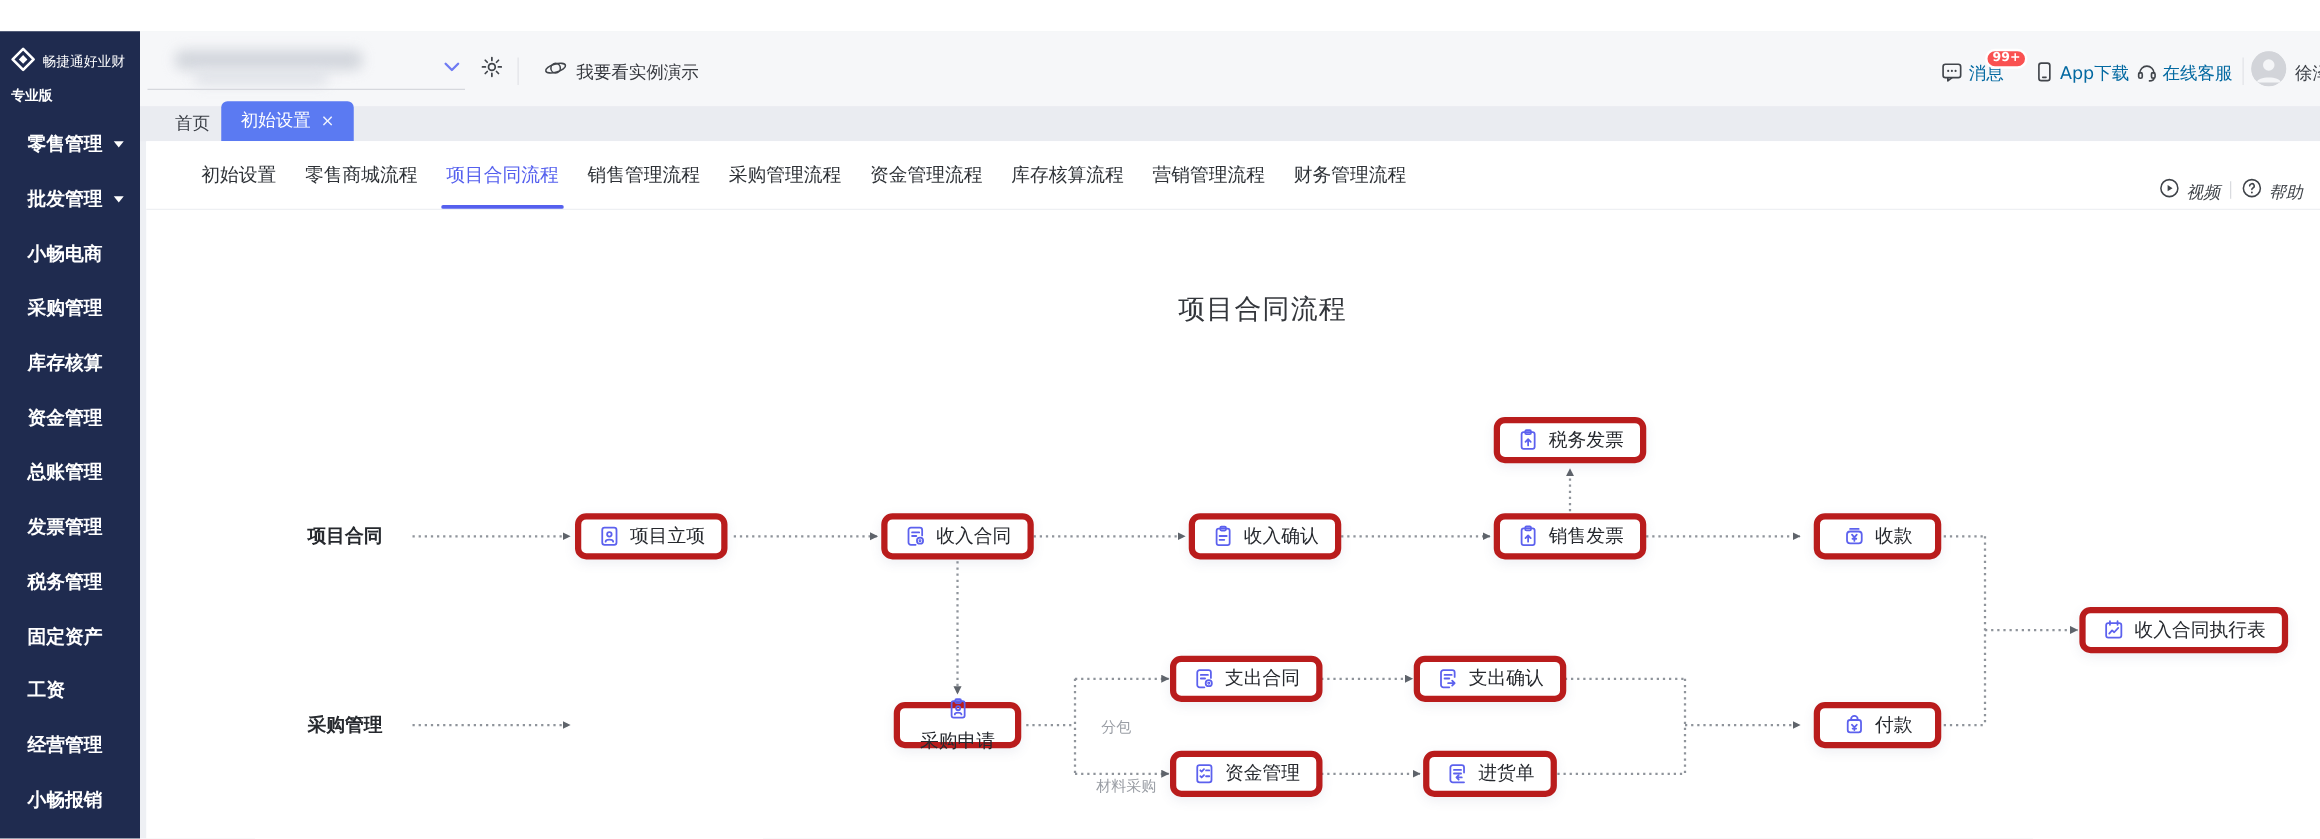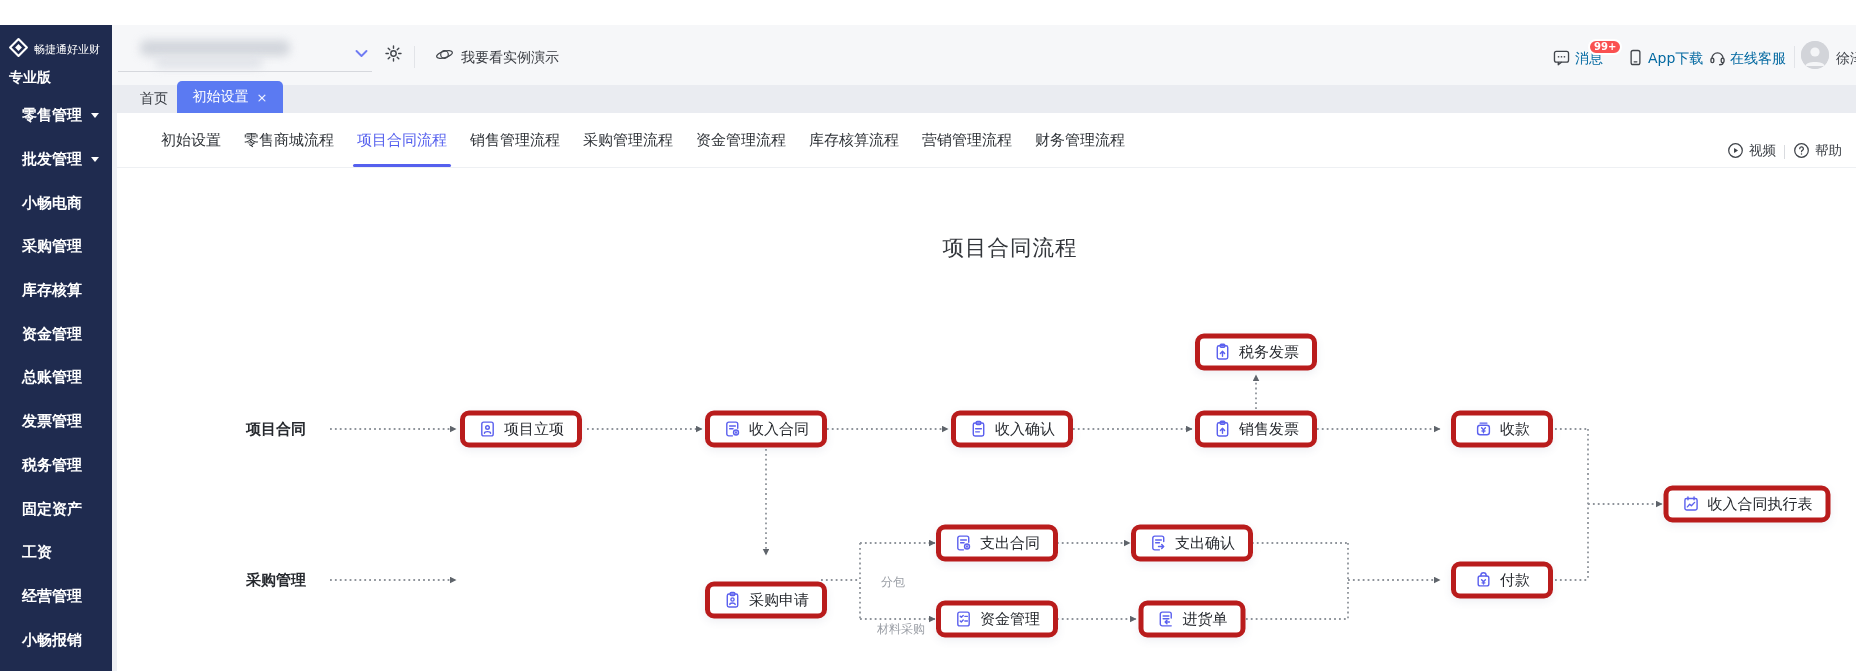--- a/index.html
+++ b/index.html
@@ -33,40 +33,40 @@
     align-items:center; font-size:14px; color:#3a3e45; cursor:default; }
   .active-win-tab { position:absolute; left:65px; top:-4px; width:106px; height:32px; background:#5b7af2;
     border-radius:5px 5px 0 0; color:#fff; font-size:14px; display:flex; align-items:center;
     justify-content:center; gap:8px; }
   .active-win-tab .close { font-size:13px; opacity:.92; cursor:pointer; line-height:1; }
 
   
   .sidebar { position:absolute; left:0; top:25px; width:112px; bottom:0; background:#1f2b4f; color:#fff; }
   .brand-row { display:flex; align-items:center; gap:5px; padding:12px 0 0 8px; }
   .brand-name { font-size:11px; font-weight:normal; white-space:nowrap; overflow:hidden; }
-  .edition { font-size:14px; font-weight:bold; padding:7px 0 0 9px; }
+  .edition { font-size:11px; font-weight:bold; padding:7px 0 0 9px; }
   .side-list { position:absolute; top:69px; left:0; right:0; list-style:none; }
   .side-list li { height:43.7px; display:flex; align-items:center; padding:0 13px 0 22px;
     font-size:15px; font-weight:600; cursor:pointer; }
   .caret { width:0; height:0; border-left:4.5px solid transparent; border-right:4.5px solid transparent;
     border-top:5px solid #ffffff; margin-left:auto; }
 
   
   .card { position:absolute; left:117px; top:113px; right:0; bottom:0; background:#fff; }
   .ptabs { position:absolute; left:117px; top:113px; right:0; height:55px; background:#fff;
     border-bottom:1px solid #eef0f3; display:flex; align-items:stretch; padding-left:44px; gap:23px; }
   .ptab { position:relative; display:flex; align-items:center; font-size:15px; color:#2e3237;
     cursor:pointer; white-space:nowrap; }
   .ptab.active { color:#5560ee; font-weight:500; }
   .ptab.active::after { content:""; position:absolute; left:-4px; right:-4px; bottom:0; height:3px;
     border-radius:2px; background:#5560ee; }
   .page-actions { position:absolute; right:0; top:142px; height:20px; display:flex; align-items:center;
     font-size:13.5px; color:#3f4349; }
   .page-actions .sep { width:1px; height:14px; background:#d9dbdf; margin:0 8px; }
-  .pa-item { display:flex; align-items:flex-start; gap:5px; cursor:pointer; }
+  .pa-item { display:flex; align-items:flex-end; gap:5px; cursor:pointer;font-style:italic; }
 
   
   .flow-title { position:absolute; left:1010px; top:247px; transform:translate(-50%,-50%);
     font-size:21.5px; font-weight:500; color:#33363b; letter-spacing:1px; }
   #edge-layer { position:absolute; left:0; top:0; pointer-events:none; }
   .fnode { position:absolute; transform:translate(-50%,-50%); height:37px; min-width:102px;
     background:#fff; border:5px solid #b91c1c; border-radius:9px; display:flex; align-items:center;
     justify-content:center; gap:7px; padding:0 13px; font-size:15px; color:#26292e; white-space:nowrap;
     box-shadow:0 3px 9px rgba(84,96,140,0.10); cursor:pointer; }
   .fnode .nicon { width:19px; height:19px; display:flex; }
@@ -335,21 +335,21 @@
       <div class="fnode" style="left: 1256px; top: 352px;">
         <span class="nicon">
           <svg width="19" height="19" viewBox="0 0 20 20" fill="none" stroke="#5c61ee" stroke-width="1.5" stroke-linecap="round" stroke-linejoin="round">
             <rect x="4.5" y="3.4" width="11" height="14" rx="1.8"></rect>
             <rect x="7.6" y="1.8" width="4.8" height="3.2" rx="1"></rect>
             <path d="M10 14.6V9.4M7.8 11.5L10 9.3l2.2 2.2"></path>
           </svg>
         </span>
         <span>税务发票</span>
       </div>
-      <div class="fnode" style="left: 766px; top: 600px;">
+      <div class="fnode" style="left: 766px; top: 580px; flex-direction: column;">
         <span class="nicon">
           <svg width="19" height="19" viewBox="0 0 20 20" fill="none" stroke="#5c61ee" stroke-width="1.5" stroke-linecap="round" stroke-linejoin="round">
             <rect x="4.5" y="3.6" width="11" height="13.8" rx="1.8"></rect>
             <rect x="7.6" y="2" width="4.8" height="3.2" rx="1"></rect>
             <circle cx="10" cy="9.5" r="1.7"></circle>
             <path d="M7.2 14.8c0-2.1 5.6-2.1 5.6 0"></path>
           </svg>
         </span>
         <span>采购申请</span>
       </div>

